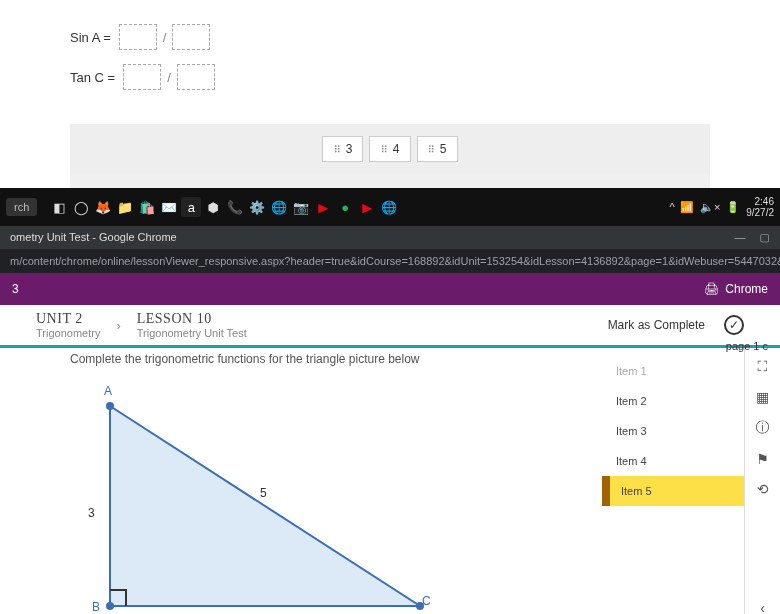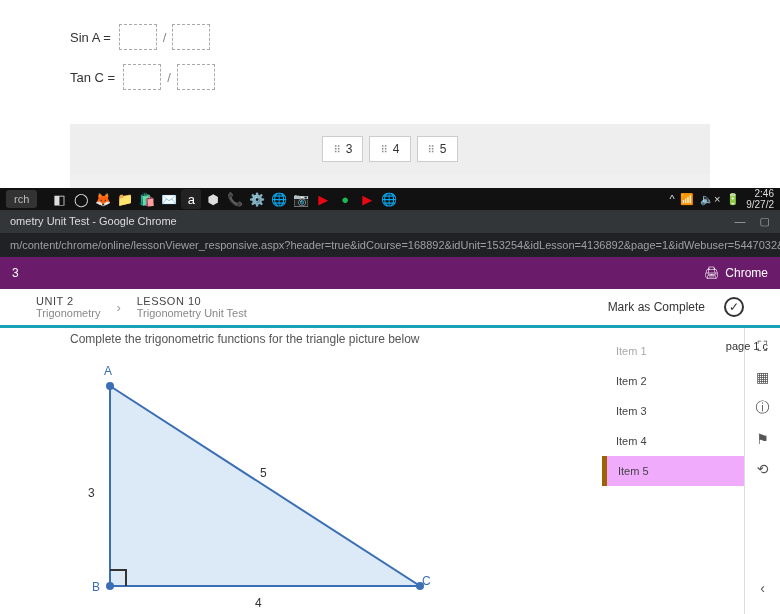--- a/index.html
+++ b/index.html
@@ -13,60 +13,60 @@
 
 
 .grey-strip { background: #eeeeee; margin: 0 70px; padding: 12px 0; display: flex; justify-content: center; gap: 6px; }
 .chip { background: #fff; border: 1px solid #ccc; padding: 5px 10px; display: inline-flex; align-items: center; font-size: 12px; color: #333; }
 .chip .grip { margin-right: 5px; color: #888; font-size: 10px; }
 
 
 .gap { height: 14px; background: #f0f0f0; margin: 0 70px; }
 
 
-.taskbar { background: #111; height: 22px; display: flex; align-items: center; padding: 0 6px; position: relative; color: #ddd; font-size: 11px; }
+.taskbar { background: #111; height: 38px; display: flex; align-items: center; padding: 0 6px; position: relative; color: #ddd; font-size: 11px; }
 .taskbar-left { display: flex; align-items: center; gap: 2px; }
 .search-chunk { background: #333; border-radius: 3px; padding: 3px 8px; color: #bbb; margin-right: 10px; }
 .tb-icon { width: 20px; height: 20px; display: flex; align-items: center; justify-content: center; font-size: 13px; }
 .taskbar-right { margin-left: auto; display: flex; align-items: center; gap: 6px; font-size: 11px; }
 .clk { text-align: right; font-size: 10px; line-height: 11px; }
 
 
 .browser-title { background: #323639; color: #ddd; font-size: 11px; padding: 5px 10px; display: flex; align-items: flex-start; }
 .browser-title .spacer { flex: 1; }
 .browser-title .winbtn { margin-left: 14px; color: #aaa; cursor: pointer; }
 .url-bar { background: #202124; color: #9aa0a6; font-size: 11px; padding: 6px 10px; white-space: nowrap; overflow: hidden; }
 
 
 .purple { background: #6a1b6a; height: 32px; display: flex; align-items: center; color: #fff; padding: 0 12px; justify-content: space-between; font-size: 12px; }
 .purple-right { display: flex; align-items: center; gap: 6px; }
 
 
 .crumb { display: flex; align-items: center; padding: 6px 36px; border-bottom: 3px solid #17a2b8; background: #fff; }
 .crumb-group { display: flex; flex-direction: column; margin-right: 16px; }
-.crumb-top { font-size: 11px; color: #444; letter-spacing: 0.5px; }
+.crumb-top { font-size: 14px; color: #444; letter-spacing: 0.5px; font-family: Liberation Serif, serif; }
 .crumb-bot { font-size: 11px; color: #888; }
 .chev { color: #999; margin-right: 16px; }
 .crumb .complete { margin-left: auto; font-size: 12px; color: #333; display: flex; align-items: center; gap: 19px; }
 .checkcirc { width: 20px; height: 20px; border: 2px solid #333; border-radius: 50%; display: flex; align-items: center; justify-content: center; font-size: 12px; }
 
 
 .content { display: flex; position: relative; }
 .main-col { flex: 1; padding: 4px 20px 0 70px; position: relative; }
 .question-text { font-size: 12px; color: #555; margin-bottom: 6px; }
 
 
 .tri-wrap { position: relative; width: 380px; height: 260px; margin-top: 10px; }
 .tri-label { position: absolute; font-size: 12px; color: #3b6fb5; }
 
 
 .items-panel { width: 142px; border-left: 0; padding: 8px 0; }
 .item-row { font-size: 11px; color: #444; padding: 9px 14px; }
 .item-muted { color: #aaa; }
-.item-selected { background: #f0abfc; border-left: 5px solid #a16207; padding-left: 11px; }
+.item-selected { background: #fde047; border-left: 8px solid #a16207; padding-left: 11px; }
 
 
 .toolrail { width: 36px; border-left: 1px solid #ddd; display: flex; flex-direction: column; align-items: center; padding: 10px 0; gap: 14px; color: #555; font-size: 14px; }
 .toolrail .collapse { margin-top: auto; margin-bottom: 10px; }
 
 
 .page-ind { position: absolute; right: 12px; top: 340px; font-size: 11px; color: #333; }
 
 
 .c-yellow{color:#ffcc00;} .c-blue{color:#4a8cff;} .c-white{color:#fff;} .c-green{color:#13aa52;} .c-red{color:#e50914;} .c-orange{color:#ff7b00;} .c-spotify{color:#1db954;}

